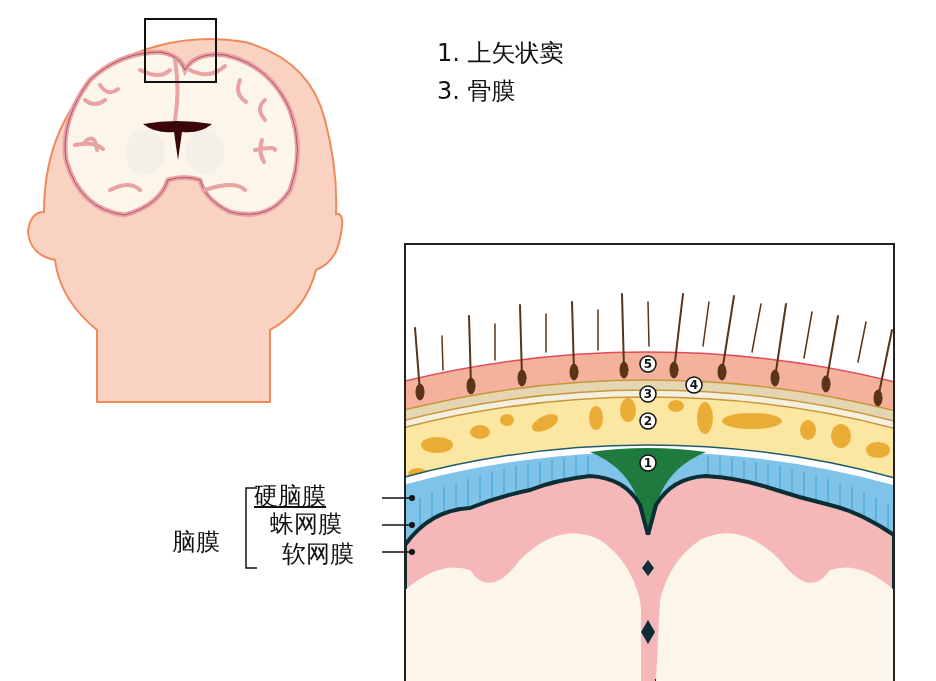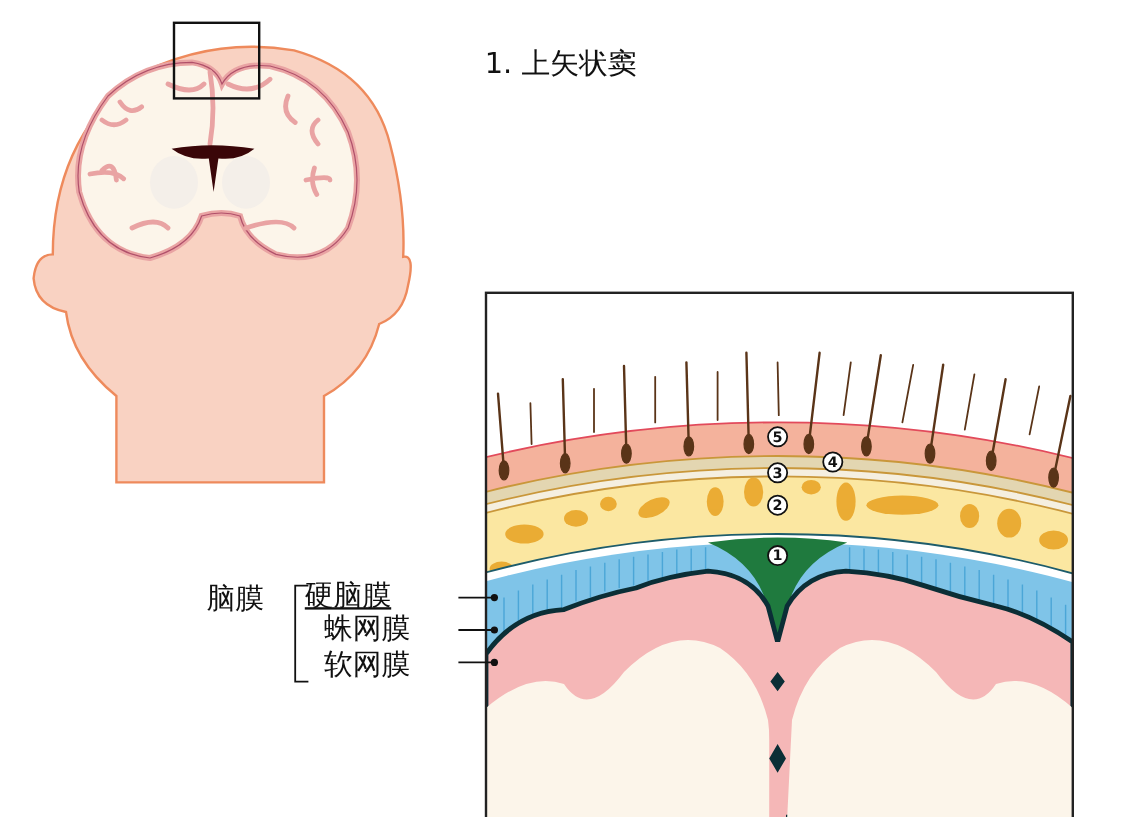--- a/index.html
+++ b/index.html
@@ -1,18 +1,18 @@
 <!DOCTYPE html>
 <html><head>
 <meta charset="utf-8">
 <style>
   html, body { margin:0; padding:0; background:#ffffff; }
   body { width:936px; height:681px; position:relative; overflow:hidden;
          font-family:"DejaVu Sans", "Liberation Sans", sans-serif; }
-  .legend { position:absolute; left:404px; top:34px; }
+  .legend { position:absolute; left:437px; top:34px; }
   .legend-item { font-size:24px; line-height:38px; color:#111; white-space:nowrap; }
   .label { position:absolute; font-size:24px; color:#111; white-space:nowrap; line-height:28px; }
   svg { position:absolute; left:0; top:0; }
 </style>
 </head>
 <body>
 
 <svg width="936" height="681" viewBox="0 0 936 681">
 
   <g>
@@ -130,18 +130,19 @@
   </g>
   <g fill="#111">
     <circle cx="412" cy="498" r="3"></circle>
     <circle cx="412" cy="525" r="3"></circle>
     <circle cx="412" cy="552" r="3"></circle>
   </g>
 </svg>
 
 <div class="legend">
   <div class="legend-item"><span>1.</span> <span>上矢状窦</span></div>
+  <div class="legend-item"><span>3.</span> <span>骨膜</span></div>
 </div>
 
-<div class="label" style="left:172px; top:485px;text-align:right;">脑膜</div>
+<div class="label" style="left:172px; top:528px;text-align:right;">脑膜</div>
 <div class="label" style="left:254px; top:482px;text-decoration:underline;">硬脑膜</div>
 <div class="label" style="left:270px; top:510px;text-align:center;">蛛网膜</div>
-<div class="label" style="left:270px; top:540px;">软网膜</div>
+<div class="label" style="left:282px; top:540px;">软网膜</div>
 
 </body></html>

